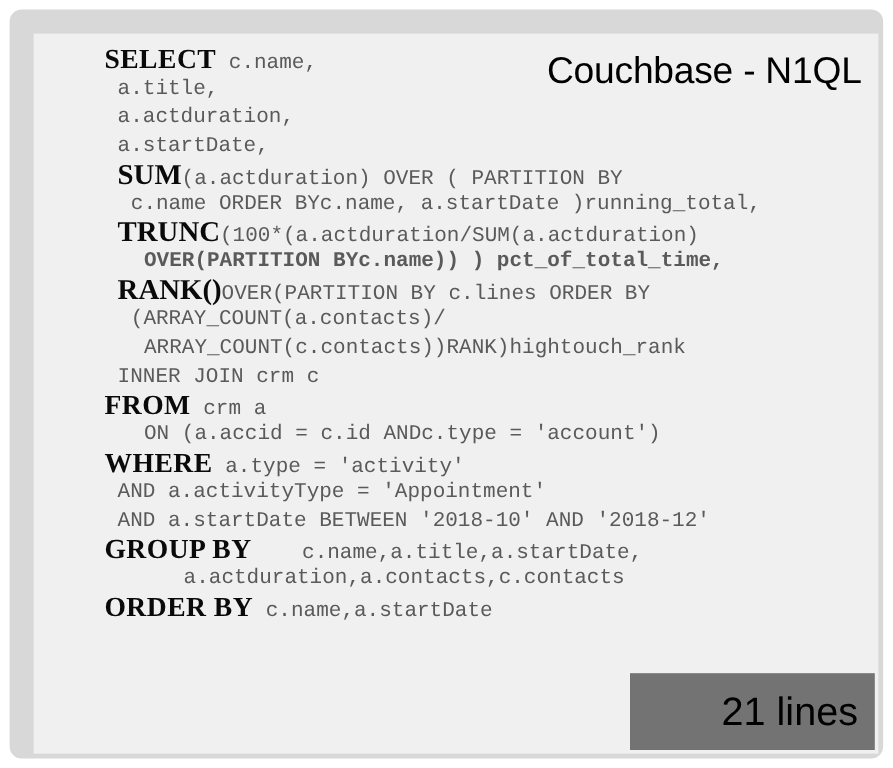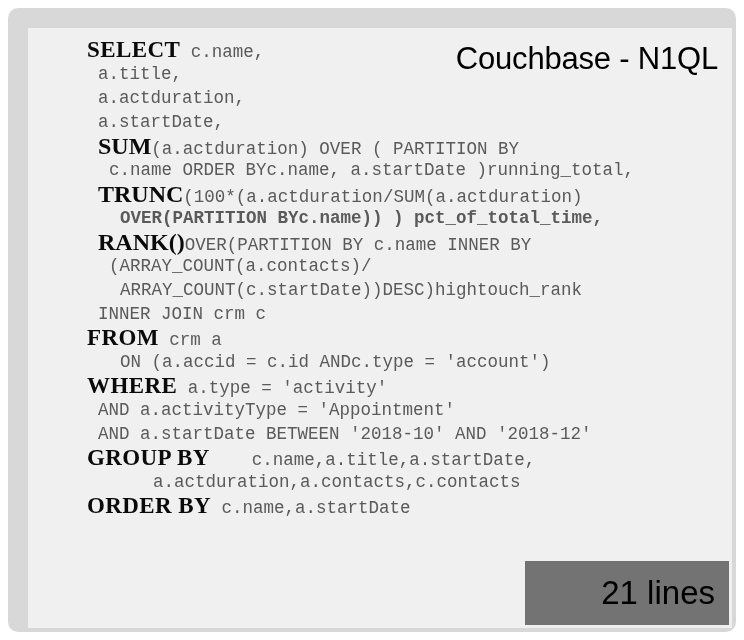--- a/index.html
+++ b/index.html
@@ -117,23 +117,23 @@
 
     <div id="code">
         <div class="line" style="padding-left: 0px;"><span class="kw">SELECT</span><span class="body-txt"> c.name,</span></div>
         <div class="line" style="padding-left: 11px;"><span class="body-txt">a.title,</span></div>
         <div class="line" style="padding-left: 11px;"><span class="body-txt">a.actduration,</span></div>
         <div class="line" style="padding-left: 11px;"><span class="body-txt">a.startDate,</span></div>
         <div class="line" style="padding-left: 11px;"><span class="kw-sm">SUM</span><span class="body-txt">(a.actduration) OVER ( PARTITION BY</span></div>
         <div class="line" style="padding-left: 22px;"><span class="body-txt">c.name ORDER BYc.name, a.startDate )running_total,</span></div>
         <div class="line" style="padding-left: 11px;"><span class="kw-sm">TRUNC</span><span class="body-txt">(100*(a.actduration/SUM(a.actduration)</span></div>
         <div class="line" style="padding-left: 33px; font-weight: bold;"><span class="body-txt">OVER(PARTITION BYc.name)) ) pct_of_total_time,</span></div>
-        <div class="line" style="padding-left: 11px;"><span class="kw-sm">RANK()</span><span class="body-txt">OVER(PARTITION BY c.name INNER BY</span></div>
+        <div class="line" style="padding-left: 11px;"><span class="kw-sm">RANK()</span><span class="body-txt">OVER(PARTITION BY c.lines ORDER BY</span></div>
         <div class="line" style="padding-left: 22px;"><span class="body-txt">(ARRAY_COUNT(a.contacts)/</span></div>
-        <div class="line" style="padding-left: 33px;"><span class="body-txt">ARRAY_COUNT(c.startDate))DESC)hightouch_rank</span></div>
+        <div class="line" style="padding-left: 33px;"><span class="body-txt">ARRAY_COUNT(c.contacts))RANK)hightouch_rank</span></div>
         <div class="line" style="padding-left: 11px;"><span class="body-txt">INNER JOIN crm c</span></div>
         <div class="line" style="padding-left: 0px;"><span class="kw">FROM</span><span class="body-txt"> crm a</span></div>
         <div class="line" style="padding-left: 33px;"><span class="body-txt">ON (a.accid = c.id ANDc.type = 'account')</span></div>
         <div class="line" style="padding-left: 0px;"><span class="kw">WHERE</span><span class="body-txt"> a.type = 'activity'</span></div>
         <div class="line" style="padding-left: 11px;"><span class="body-txt">AND a.activityType = 'Appointment'</span></div>
         <div class="line" style="padding-left: 11px;"><span class="body-txt">AND a.startDate BETWEEN '2018-10' AND '2018-12'</span></div>
         <div class="line" style="padding-left: 0px;"><span class="kw">GROUP BY</span><span class="body-txt">    c.name,a.title,a.startDate,</span></div>
         <div class="line" style="padding-left: 66px;"><span class="body-txt">a.actduration,a.contacts,c.contacts</span></div>
         <div class="line" style="padding-left: 0px;"><span class="kw">ORDER BY</span><span class="body-txt"> c.name,a.startDate</span></div>
       </div>

